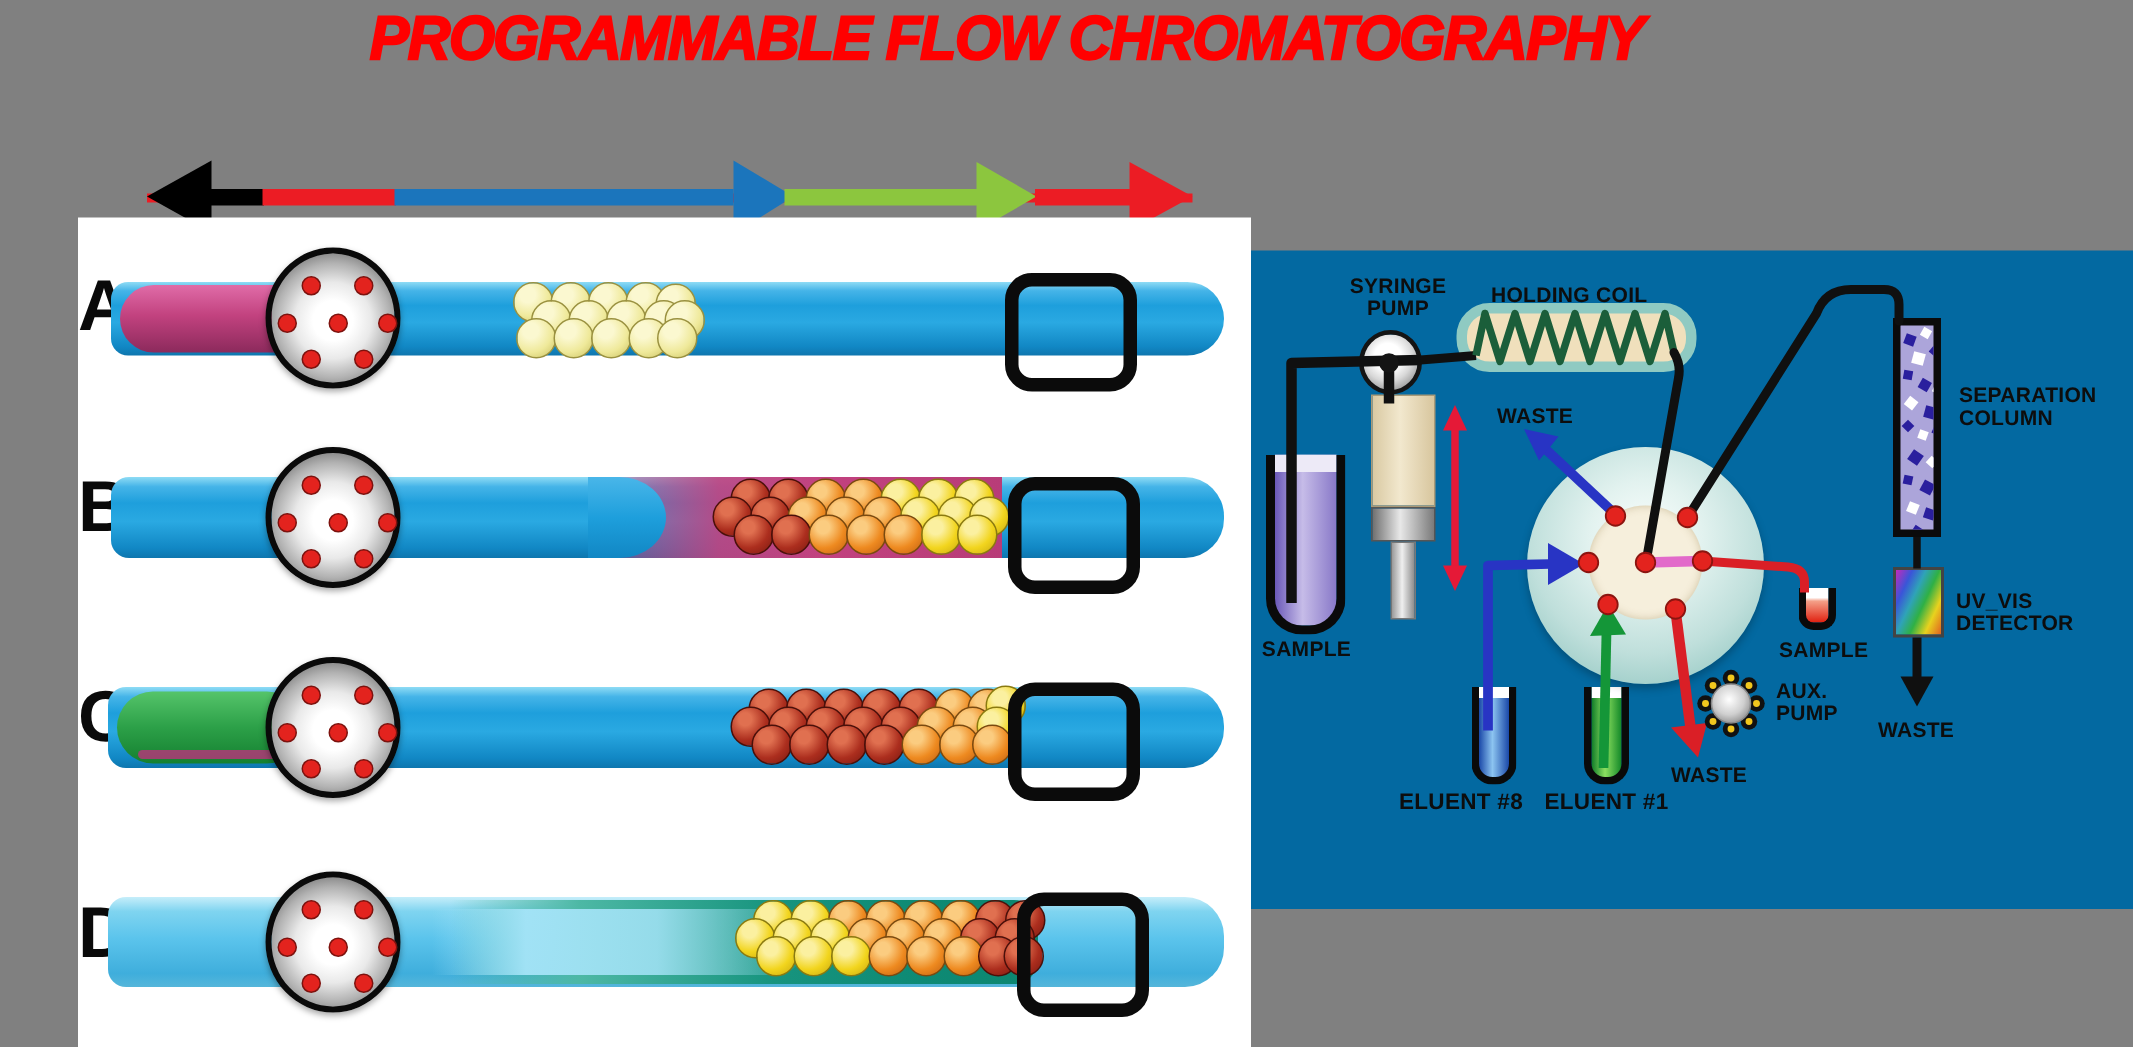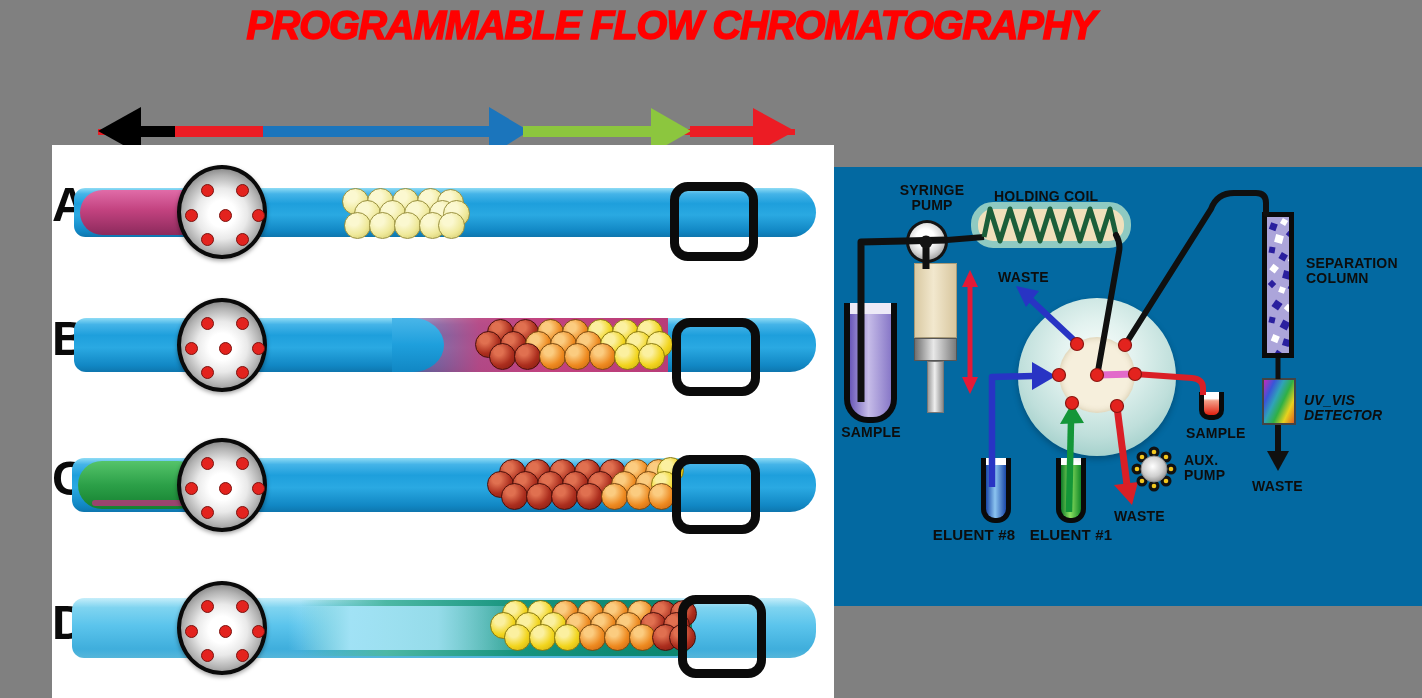--- a/index.html
+++ b/index.html
@@ -381,21 +381,21 @@
     <div>SYRINGE</div>
     <div>PUMP</div>
   </div>
   <div class="abs dlabel" style="left:160px;top:22px;">HOLDING COIL</div>
   <div class="abs dlabel" style="left:164px;top:103px;">WASTE</div>
   <div class="abs dlabel" style="left:4px;top:258px;width:66px;text-align:center;">SAMPLE</div>
   <div class="abs dlabel" style="left:472px;top:89px;">
     <div>SEPARATION</div>
     <div>COLUMN</div>
   </div>
-  <div class="abs dlabel" style="left:470px;top:226px;font-style:italic;">
+  <div class="abs dlabel" style="left:470px;top:226px;">
     <div>UV_VIS</div>
     <div>DETECTOR</div>
   </div>
   <div class="abs dlabel" style="left:418px;top:312px;">WASTE</div>
   <div class="abs dlabel" style="left:352px;top:259px;">SAMPLE</div>
   <div class="abs dlabel" style="left:350px;top:286px;">
     <div>AUX.</div>
     <div>PUMP</div>
   </div>
   <div class="abs dlabel" style="left:280px;top:342px;">WASTE</div>

